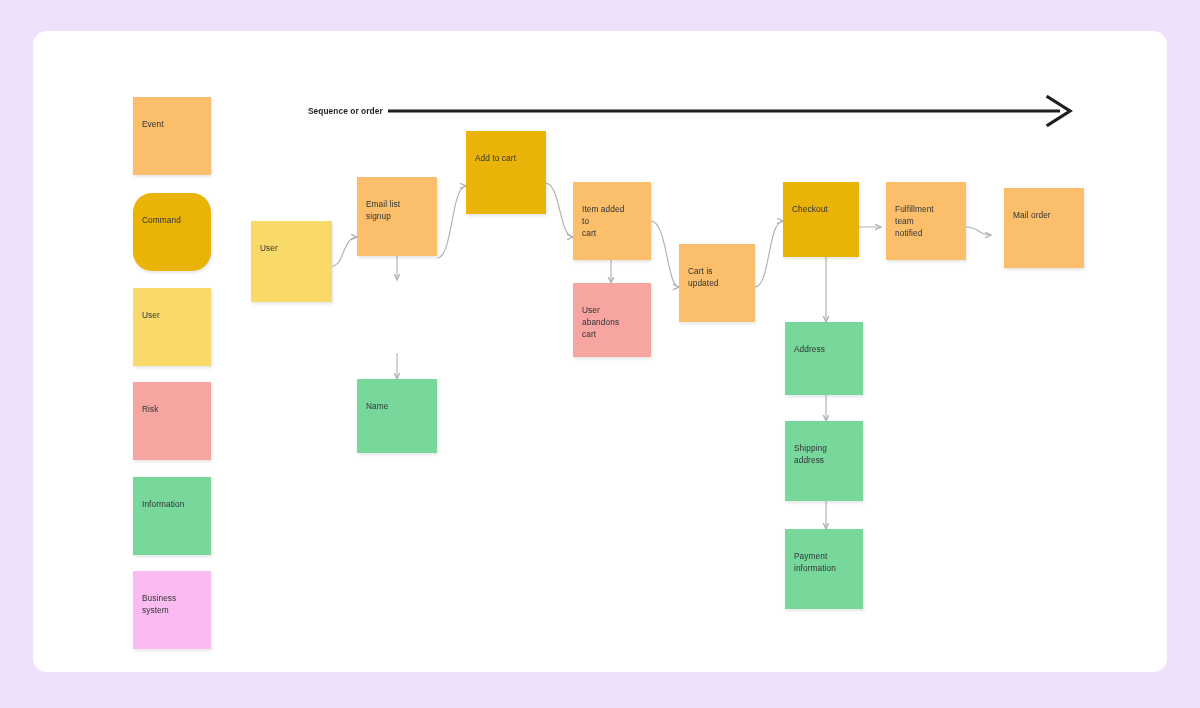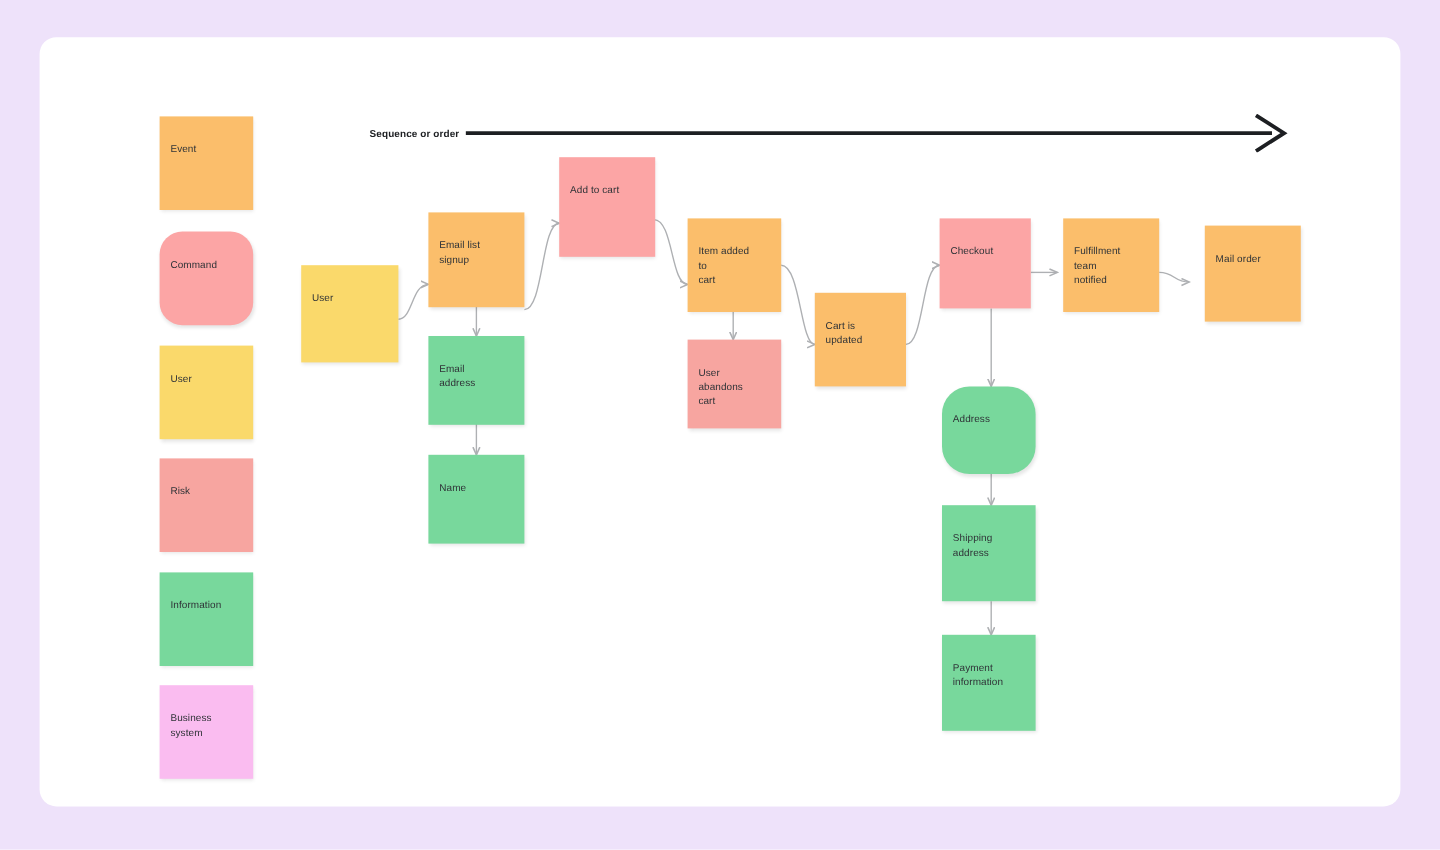--- a/index.html
+++ b/index.html
@@ -36,21 +36,21 @@
     box-sizing: border-box;
     padding: 9px 20px 0 9px;
     font-size: 8.3px;
     line-height: 1.45;
     color: #2f3337;
     letter-spacing: 0.01em;
     box-shadow: 1px 2px 3px rgba(0,0,0,0.10);
     white-space: pre-line;
   }
   .note-event       { background: #FBBE6B; }
-  .note-command     { background: #fca5a5; }
+  .note-command     { background: #eab308; }
   .note-user        { background: #FAD96B; }
   .note-risk        { background: #F7A5A0; }
   .note-information { background: #78D89C; }
   .note-business    { background: #FABCF0; }
 
   .section-label {
     position: absolute;
     font-size: 8.3px;
     font-weight: bold;
     color: #1d1f22;
@@ -151,23 +151,20 @@
     </svg>
 
     <div class="note note-user" style="left:218px; top:190px; width:81px; height:81px;">
       <span>User</span>
     </div>
 
     <div class="note note-event" style="left:324px; top:146px; width:80px; height:79px;">
       <span>Email list signup</span>
     </div>
 
-    <div class="note note-information" style="left:324px; top:249px; width:80px; height:74px;">
-      <span>Email address</span>
-    </div>
 
     <div class="note note-information" style="left:324px; top:348px; width:80px; height:74px;">
       <span>Name</span>
     </div>
 
     <div class="note note-command" style="left:433px; top:100px; width:80px; height:83px;">
       <span>Add to cart</span>
     </div>
 
     <div class="note note-event" style="left:540px; top:151px; width:78px; height:78px;">
@@ -181,21 +178,21 @@
     </div>
 
     <div class="note note-event" style="left:646px; top:213px; width:76px; height:78px;">
       <span>Cart is updated</span>
     </div>
 
     <div class="note note-command" style="left:750px; top:151px; width:76px; height:75px;">
       <span>Checkout</span>
     </div>
 
-    <div class="note note-information" style="left:752px; top:291px; width:78px; height:73px;border-radius:23px;">
+    <div class="note note-information" style="left:752px; top:291px; width:78px; height:73px;">
       <span>Address</span>
     </div>
 
     <div class="note note-information" style="left:752px; top:390px; width:78px; height:80px;">
       <span>Shipping address</span>
     </div>
 
     <div class="note note-information" style="left:752px; top:498px; width:78px; height:80px;">
       <span>Payment
 information</span>

